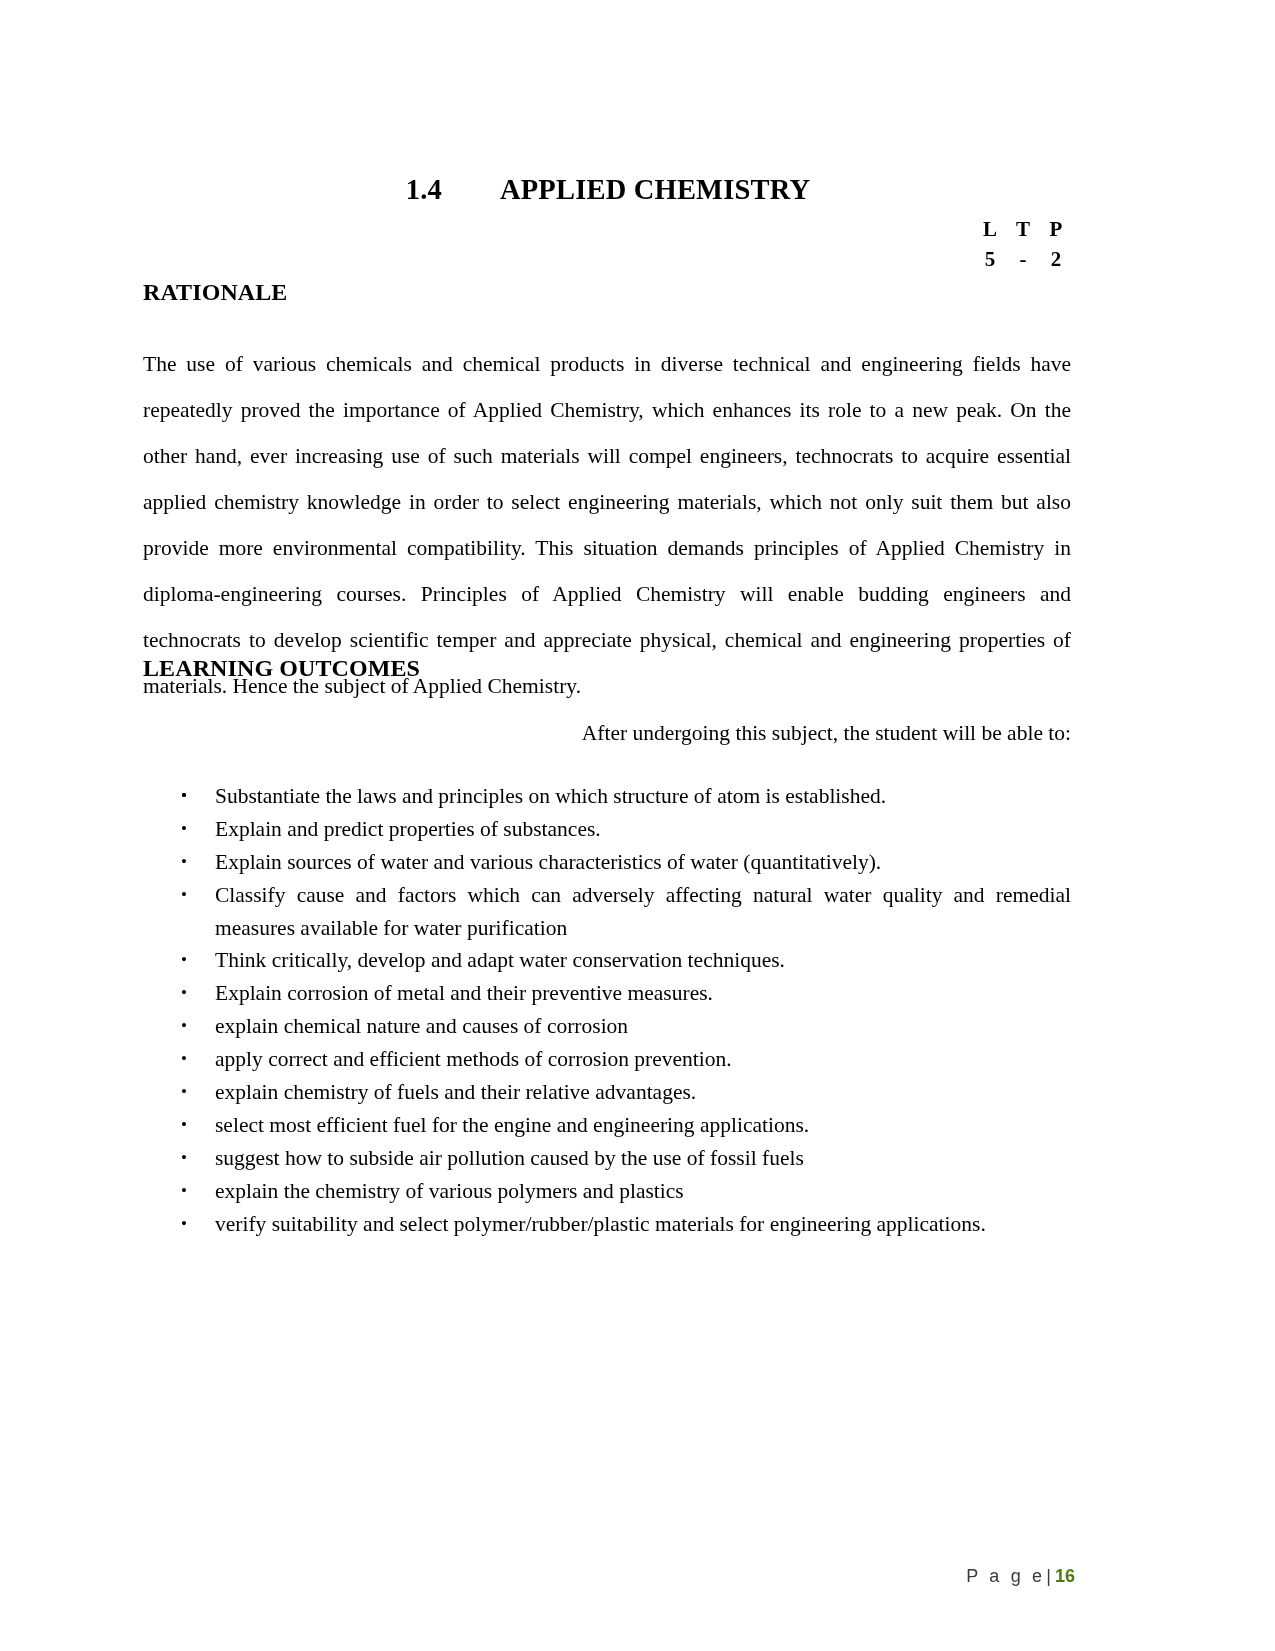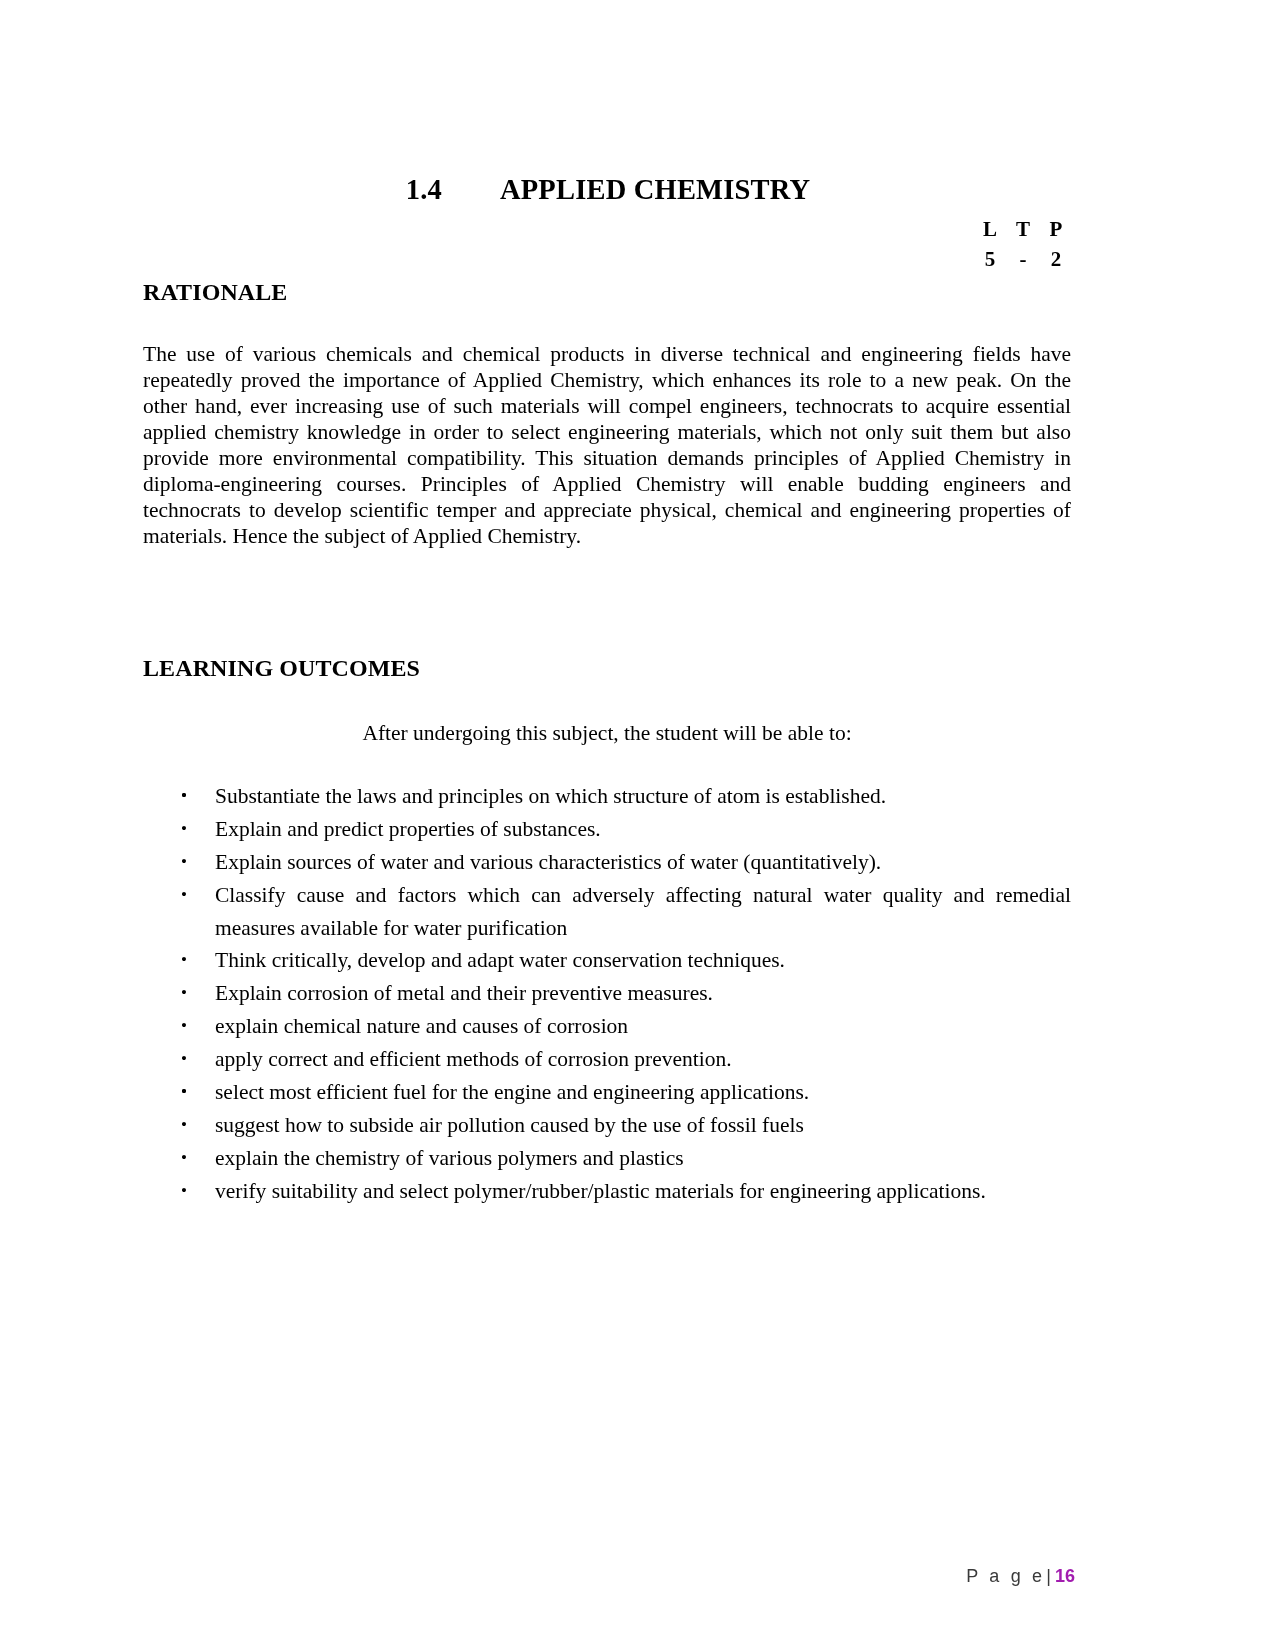--- a/index.html
+++ b/index.html
@@ -75,34 +75,34 @@
   }
   #rationale-heading { top: 243px; }
   #outcomes-heading  { top: 619px; }
 
   
   .body-par {
     position: absolute;
     left: 143px;
     width: 928px;
     font-size: 21.5px;
-    line-height: 26px;
+    line-height: 46px;
     text-align: justify;
     text-justify: inter-word;
   }
   #rationale-par { top: 305px; }
 
   .intro-par {
     position: absolute;
     left: 143px;
     top: 681px;
     width: 928px;
     font-size: 21.5px;
     line-height: 32px;
-    text-align: center;
+    text-align: right;
   }
 
   
   .outcomes-list {
     position: absolute;
     left: 143px;
     top: 744px;
     width: 928px;
     margin: 0;
     padding: 0;
@@ -152,21 +152,21 @@
   }
   .page-number .pg-word {
     letter-spacing: 3.2px;
   }
   .page-number .pg-sep {
     margin: 0 4px 0 1px;
     color: #3a3a3a;
   }
   .page-number .pg-num {
     font-weight: bold;
-    color: #a21caf;
+    color: #4d7c0f;
     letter-spacing: 0;
   }
 </style>
 </head>
 <body>
 
 <div class="page">
 
   <div class="title-row">
     <span class="title-num">1.4</span><span class="title-text">APPLIED CHEMISTRY</span>
@@ -194,21 +194,21 @@
   <ul class="outcomes-list" id="outcomes-list">
       <li class="nowrap-item"><span class="bullet-glyph">•</span></li>
       <li class="nowrap-item"><span class="bullet-glyph">•</span><span>Substantiate the laws and principles on which structure of atom is established.</span></li>
       <li class="nowrap-item"><span class="bullet-glyph">•</span><span>Explain and predict properties of substances.</span></li>
       <li class="nowrap-item"><span class="bullet-glyph">•</span><span>Explain sources of water and various characteristics of water (quantitatively).</span></li>
       <li><span class="bullet-glyph">•</span><span>Classify cause and factors which can adversely affecting natural water quality and remedial measures available for water purification</span></li>
       <li class="nowrap-item"><span class="bullet-glyph">•</span><span>Think critically, develop and adapt water conservation techniques.</span></li>
       <li class="nowrap-item"><span class="bullet-glyph">•</span><span>Explain corrosion of metal and their preventive measures.</span></li>
       <li class="nowrap-item"><span class="bullet-glyph">•</span><span>explain chemical nature and causes of corrosion</span></li>
       <li class="nowrap-item"><span class="bullet-glyph">•</span><span>apply correct and efficient methods of corrosion prevention.</span></li>
-      <li class="nowrap-item"><span class="bullet-glyph">•</span></li>
+      <li class="nowrap-item"><span class="bullet-glyph">•</span><span>explain chemistry of fuels and their relative advantages.</span></li>
       <li class="nowrap-item"><span class="bullet-glyph">•</span><span>select most efficient fuel for the engine and engineering applications.</span></li>
       <li class="nowrap-item"><span class="bullet-glyph">•</span><span>suggest how to subside air pollution caused by the use of fossil fuels</span></li>
       <li class="nowrap-item"><span class="bullet-glyph">•</span><span>explain the chemistry of various polymers and plastics</span></li>
       <li class="nowrap-item"><span class="bullet-glyph">•</span><span>verify suitability and select polymer/rubber/plastic materials for engineering applications.</span></li>
     </ul>
 
   <div class="footer-note">
   </div>
 
   <div class="page-number">

